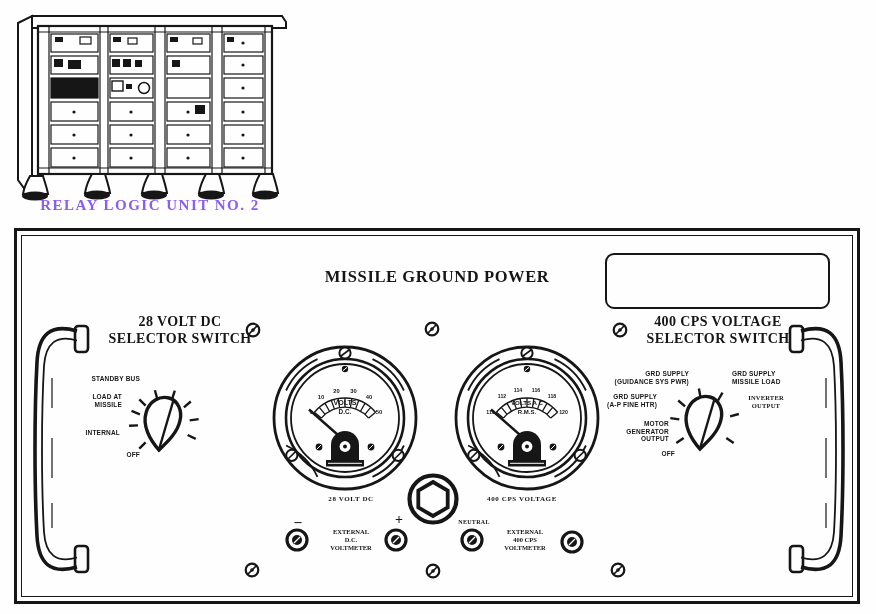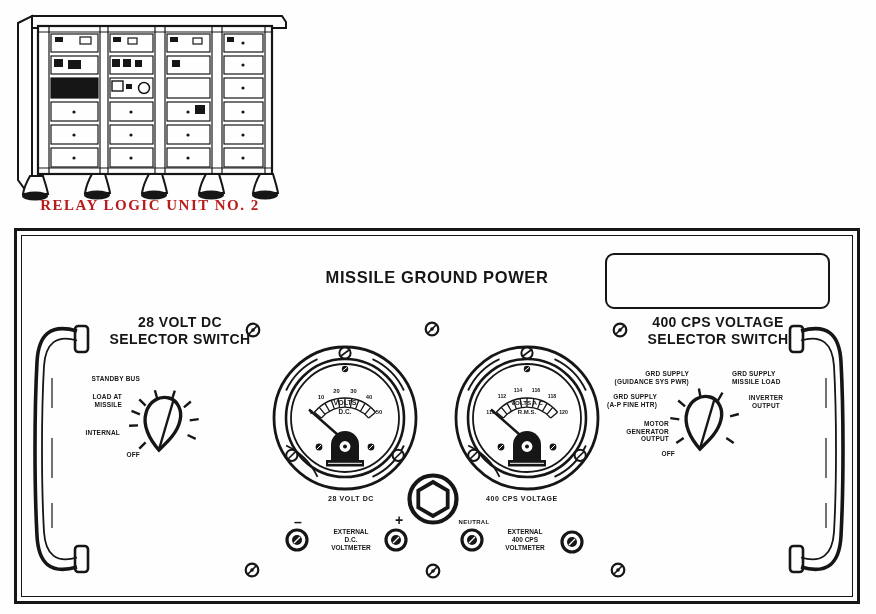--- a/index.html
+++ b/index.html
@@ -1,25 +1,25 @@
 <!DOCTYPE html>
 <html><head>
 <meta charset="utf-8">
 <style>
   html,body{margin:0;padding:0;background:#fff;}
   #stage{position:relative;width:876px;height:614px;background:#fefefe;overflow:hidden;
          font-family:"Liberation Sans",sans-serif;color:#161616;}
   .abs{position:absolute;}
-  .ctr{text-align:center;}
+  .ctr{text-align:center;font-family:Liberation Serif, serif;}
   .rgt{text-align:right;}
   .lft{text-align:left;}
 
   
   .relay-caption{font-family:"Liberation Serif",serif;font-weight:bold;font-size:15px;
-                 letter-spacing:1.5px;color:#b91c1c;}
+                 letter-spacing:1.5px;color:#8b5cf6;}
 
   
   .panel{left:14px;top:228px;width:840px;height:370px;border:3px solid #161616;background:#fefefe;}
   .panel-inner{position:absolute;inset:4px;border:1.5px solid #161616;pointer-events:none;}
 
   .plate{left:588px;top:22px;width:221px;height:52px;border:2.5px solid #161616;border-radius:9px;background:#fefefe;}
 
   .main-title{left:0;top:36px;width:840px;font-size:16.5px;font-weight:bold;letter-spacing:.6px;line-height:20px;}
   .switch-title{width:200px;font-size:14px;font-weight:bold;letter-spacing:.4px;line-height:16.5px;}
 

